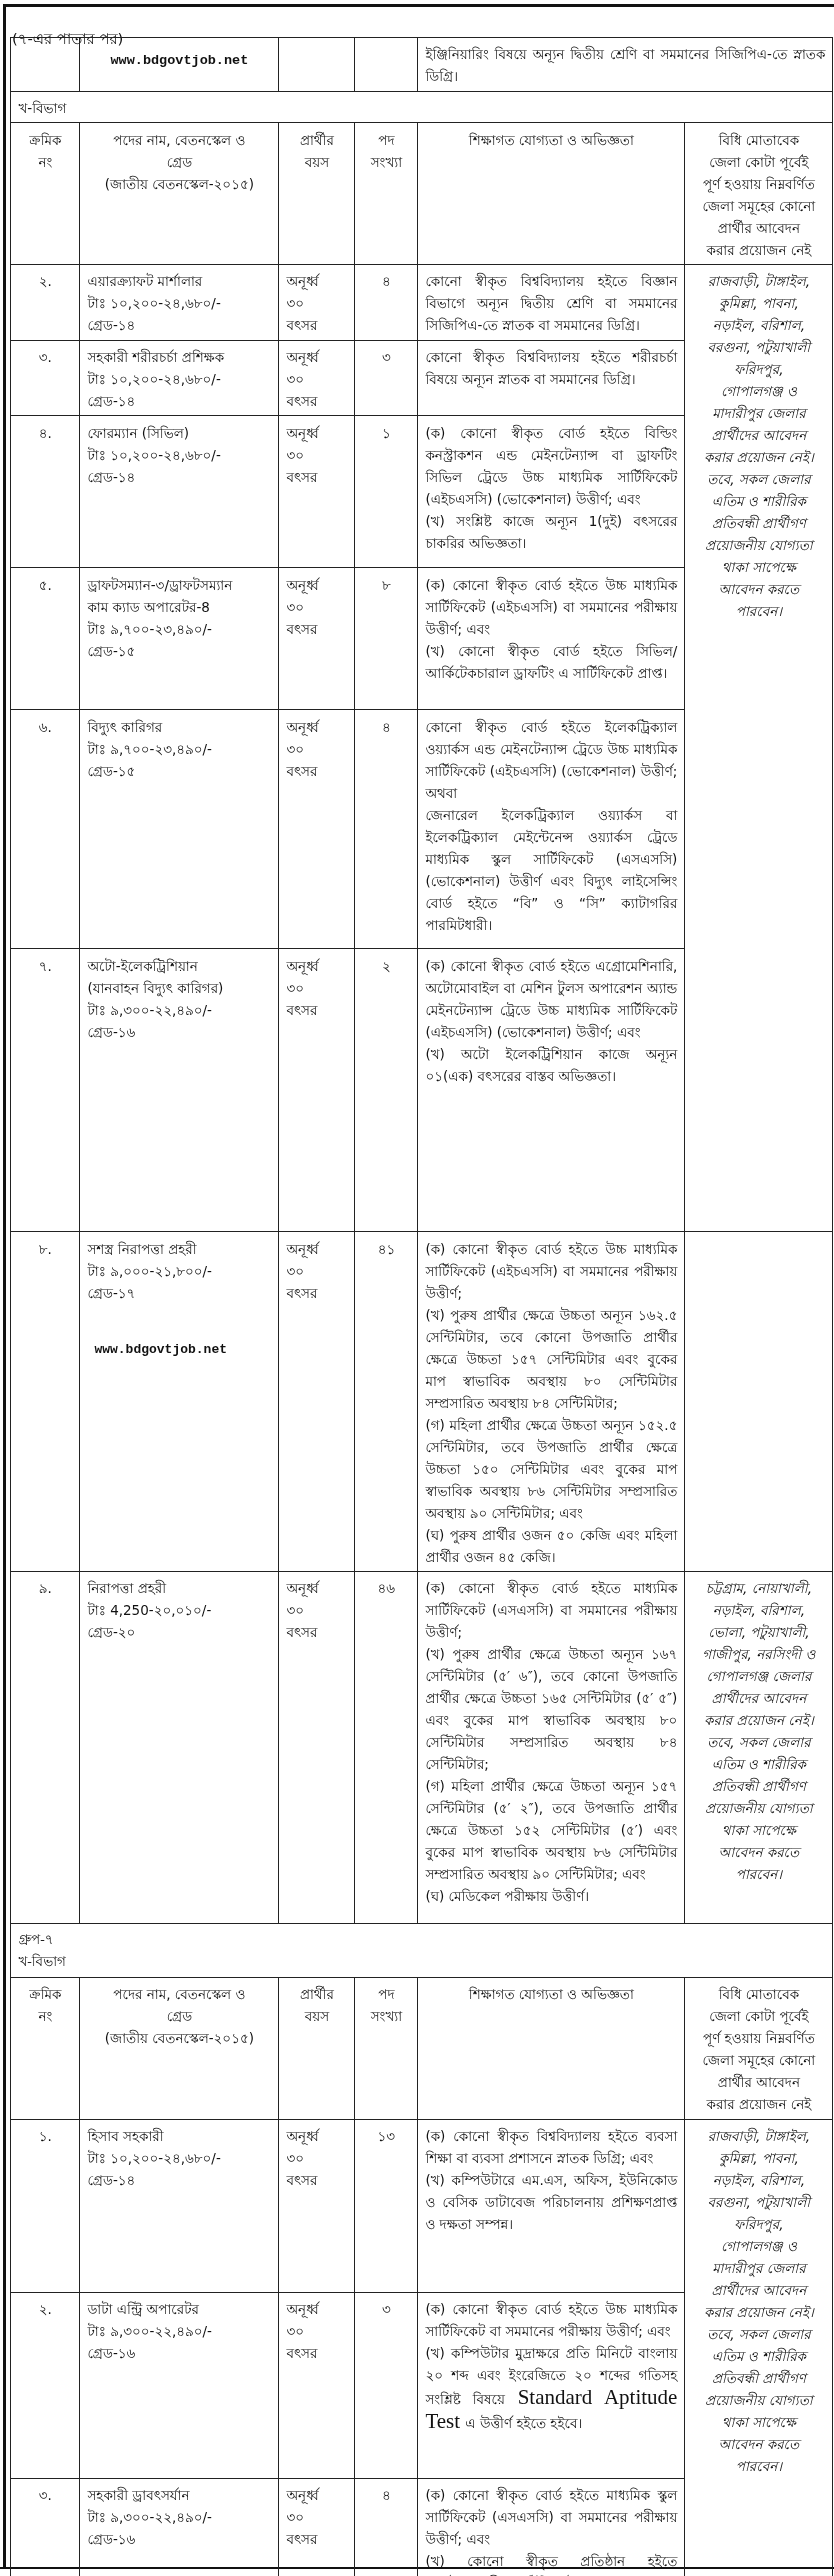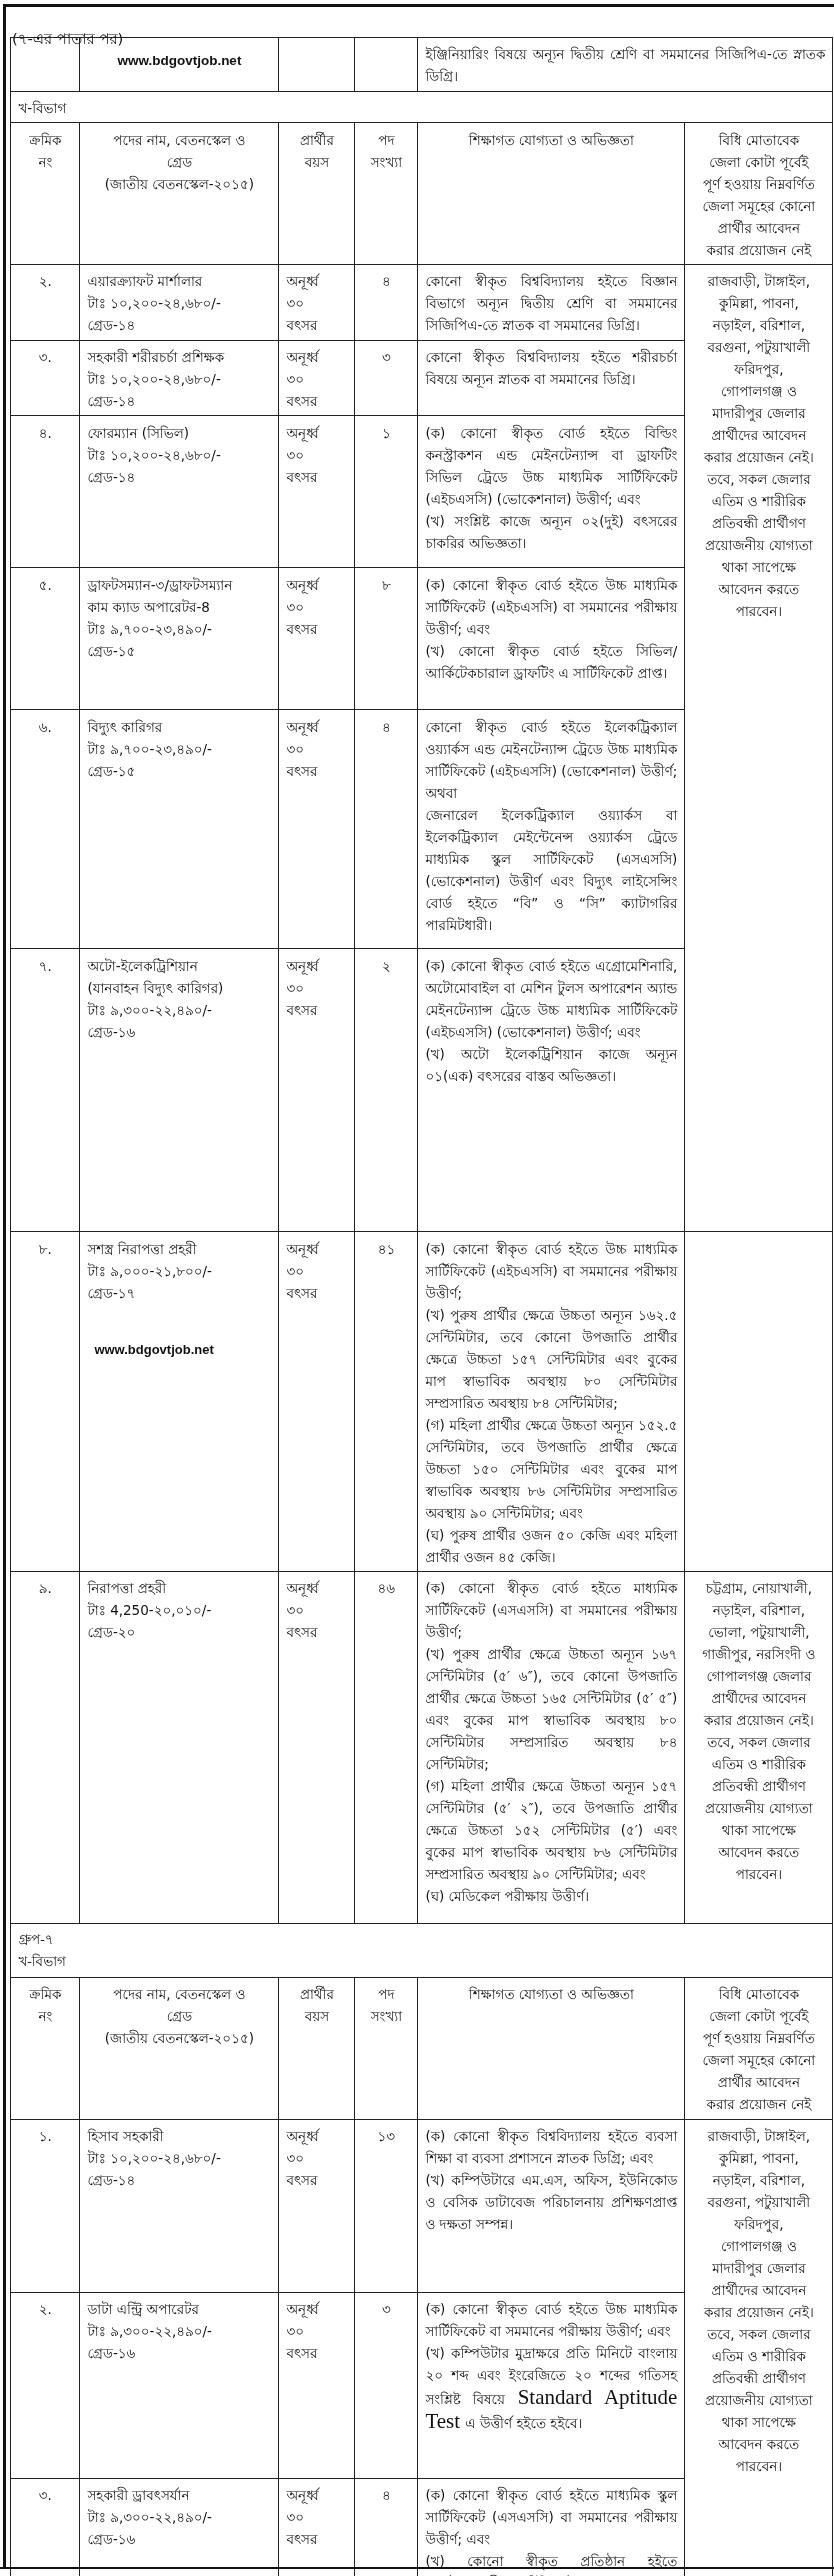--- a/index.html
+++ b/index.html
@@ -23,25 +23,25 @@
     position: absolute; left: 10.4px; top: 37px; width: 822px;
     border-collapse: collapse; table-layout: fixed;
   }
   table.notice td {
     border: 1.7px solid #222; vertical-align: top; font-size: 13.5px; line-height: 22px;
     padding: 5.2px 7px 3.5px 7px; box-sizing: border-box; overflow: hidden;
   }
   td.c { text-align: center; }
   td.j { text-align: justify; }
   td.span-head { padding: 1.7px 7px; }
-  .url { font-family: Liberation Sans, sans-serif; font-weight: bold; font-size: 13px; }
+  .url { font-family: Liberation Mono, monospace; font-weight: bold; font-size: 13px; }
   .url-center { text-align: center; padding-top: 12px !important; }
   .block { display: block; }
   .eng { font-family: Liberation Serif, serif; font-size: 21px; }
-  .quota { text-align: center; font-size: 13.5px; line-height: 22px; }
+  .quota { text-align: center; font-size: 13.5px; line-height: 22px; font-style: italic; }
   .wm { display:block; margin-top: 35px; margin-left: 7px; }
 </style>
 </head>
 <body>
 
 <div class="frame"></div>
 <div class="frame-bottom"></div>
 
 <div class="continued">(৭-এর পাতার পর)</div>
 
@@ -153,21 +153,21 @@
           <span class="block">গ্রেড-১৪</span>
         </td>
         <td>
           <span class="block">অনূর্ধ্ব</span>
           <span class="block">৩০</span>
           <span class="block">বৎসর</span>
         </td>
         <td class="c">১</td>
         <td class="j">
           <span class="block">(ক) কোনো স্বীকৃত বোর্ড হইতে বিল্ডিং কনস্ট্রাকশন এন্ড মেইনটেন্যান্স বা ড্রাফটিং সিভিল ট্রেডে উচ্চ মাধ্যমিক সার্টিফিকেট (এইচএসসি) (ভোকেশনাল) উত্তীর্ণ; এবং</span>
-          <span class="block">(খ) সংশ্লিষ্ট কাজে অন্যূন ০২(দুই) বৎসরের চাকরির অভিজ্ঞতা।</span>
+          <span class="block">(খ) সংশ্লিষ্ট কাজে অন্যূন 1(দুই) বৎসরের চাকরির অভিজ্ঞতা।</span>
         </td>
       </tr>
       <tr style="height: 142px;">
         <td class="c">৫.</td>
         <td>
           <span class="block">ড্রাফটসম্যান-৩/ড্রাফটসম্যান</span>
           <span class="block">কাম ক্যাড অপারেটর-8</span>
           <span class="block">টাঃ ৯,৭০০-২৩,৪৯০/-</span>
           <span class="block">গ্রেড-১৫</span>
         </td>

